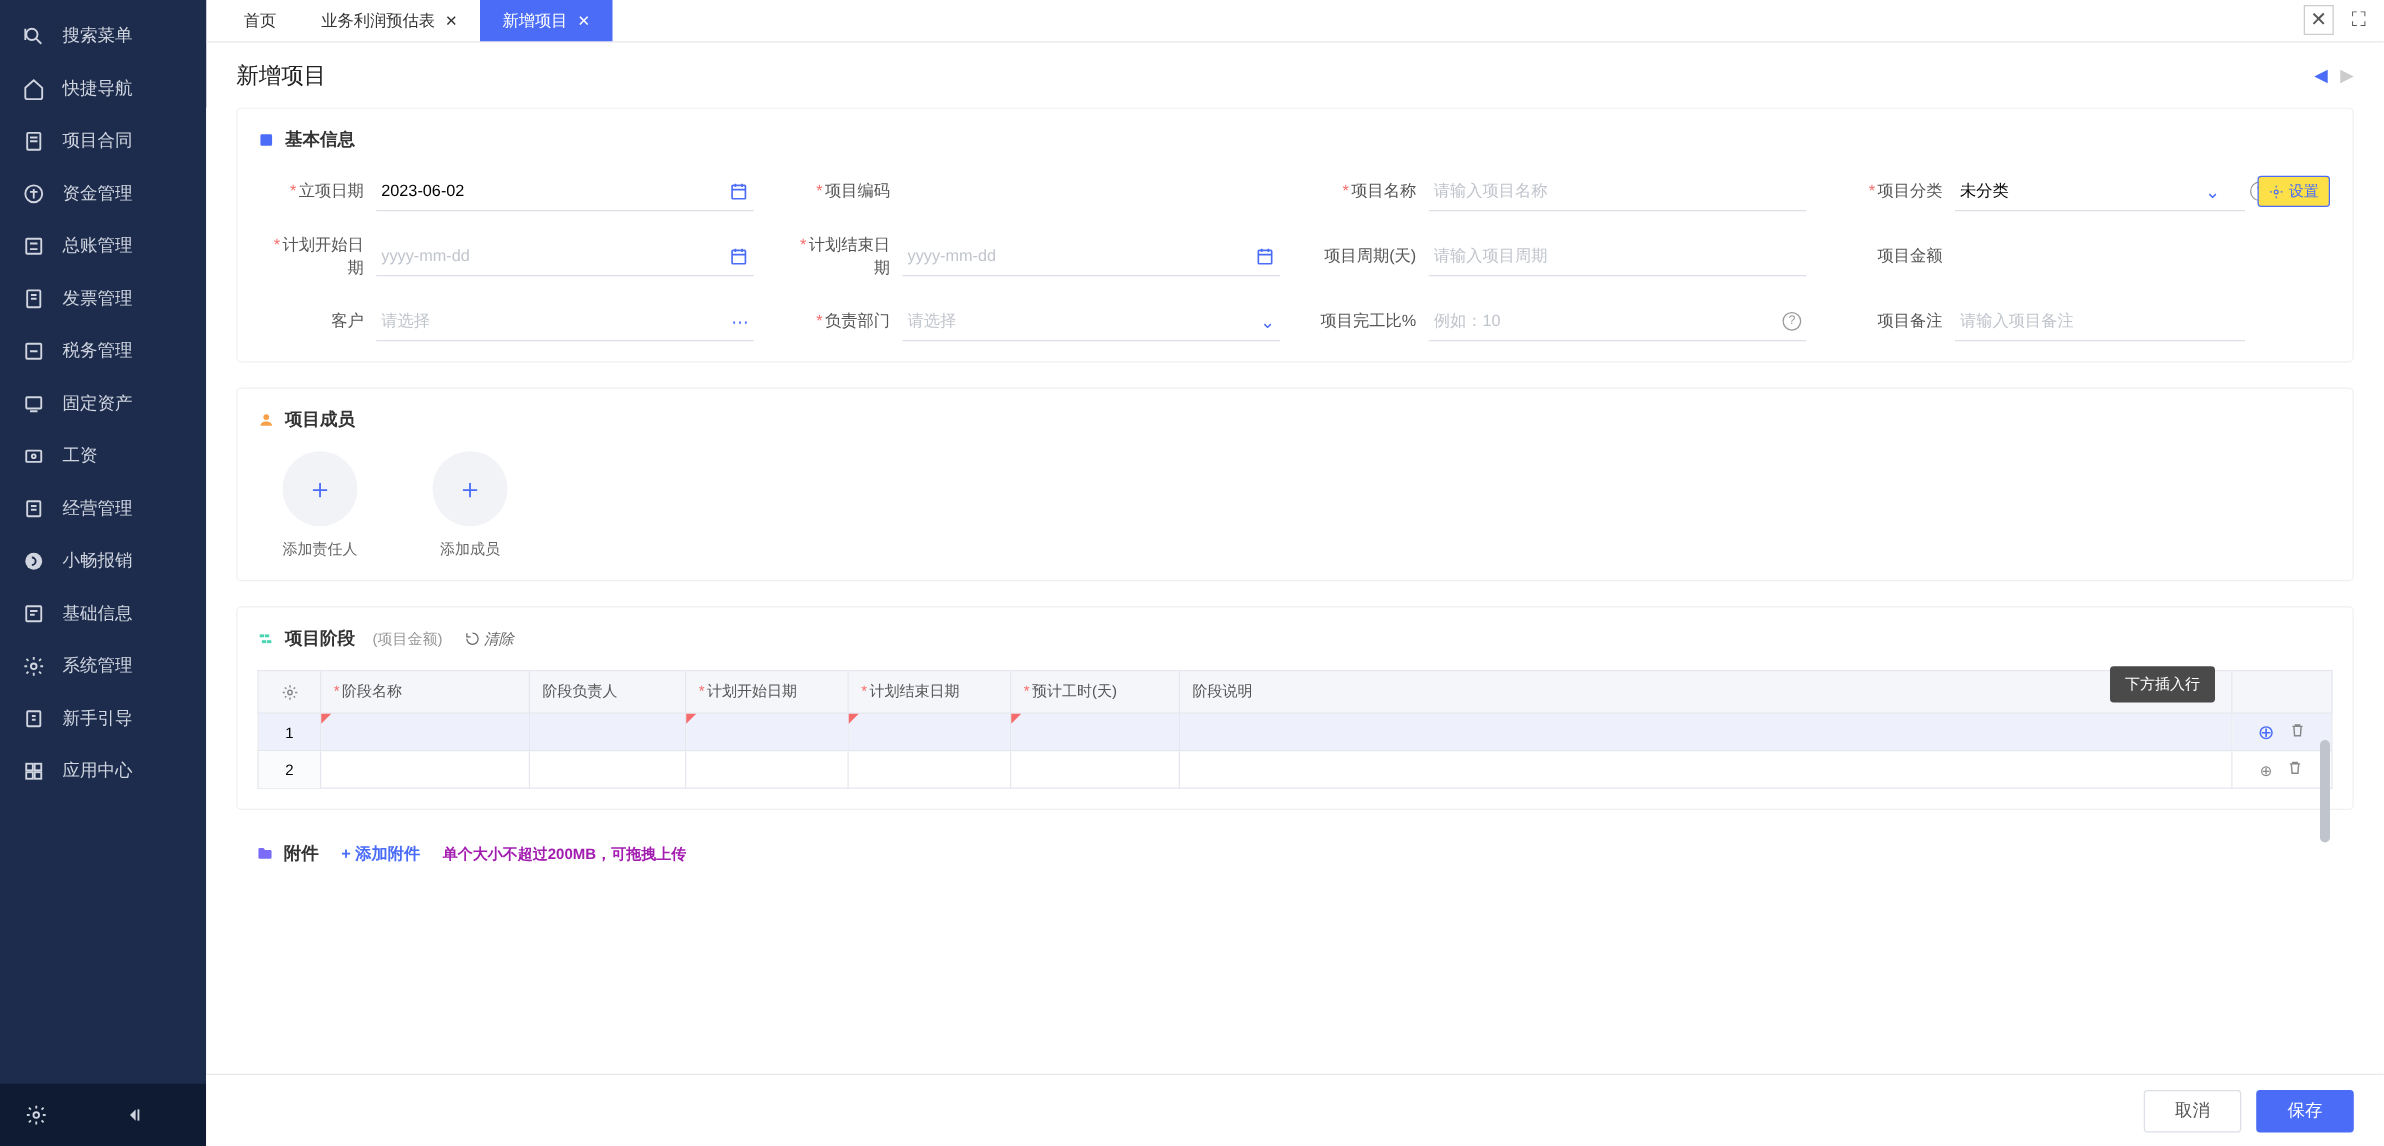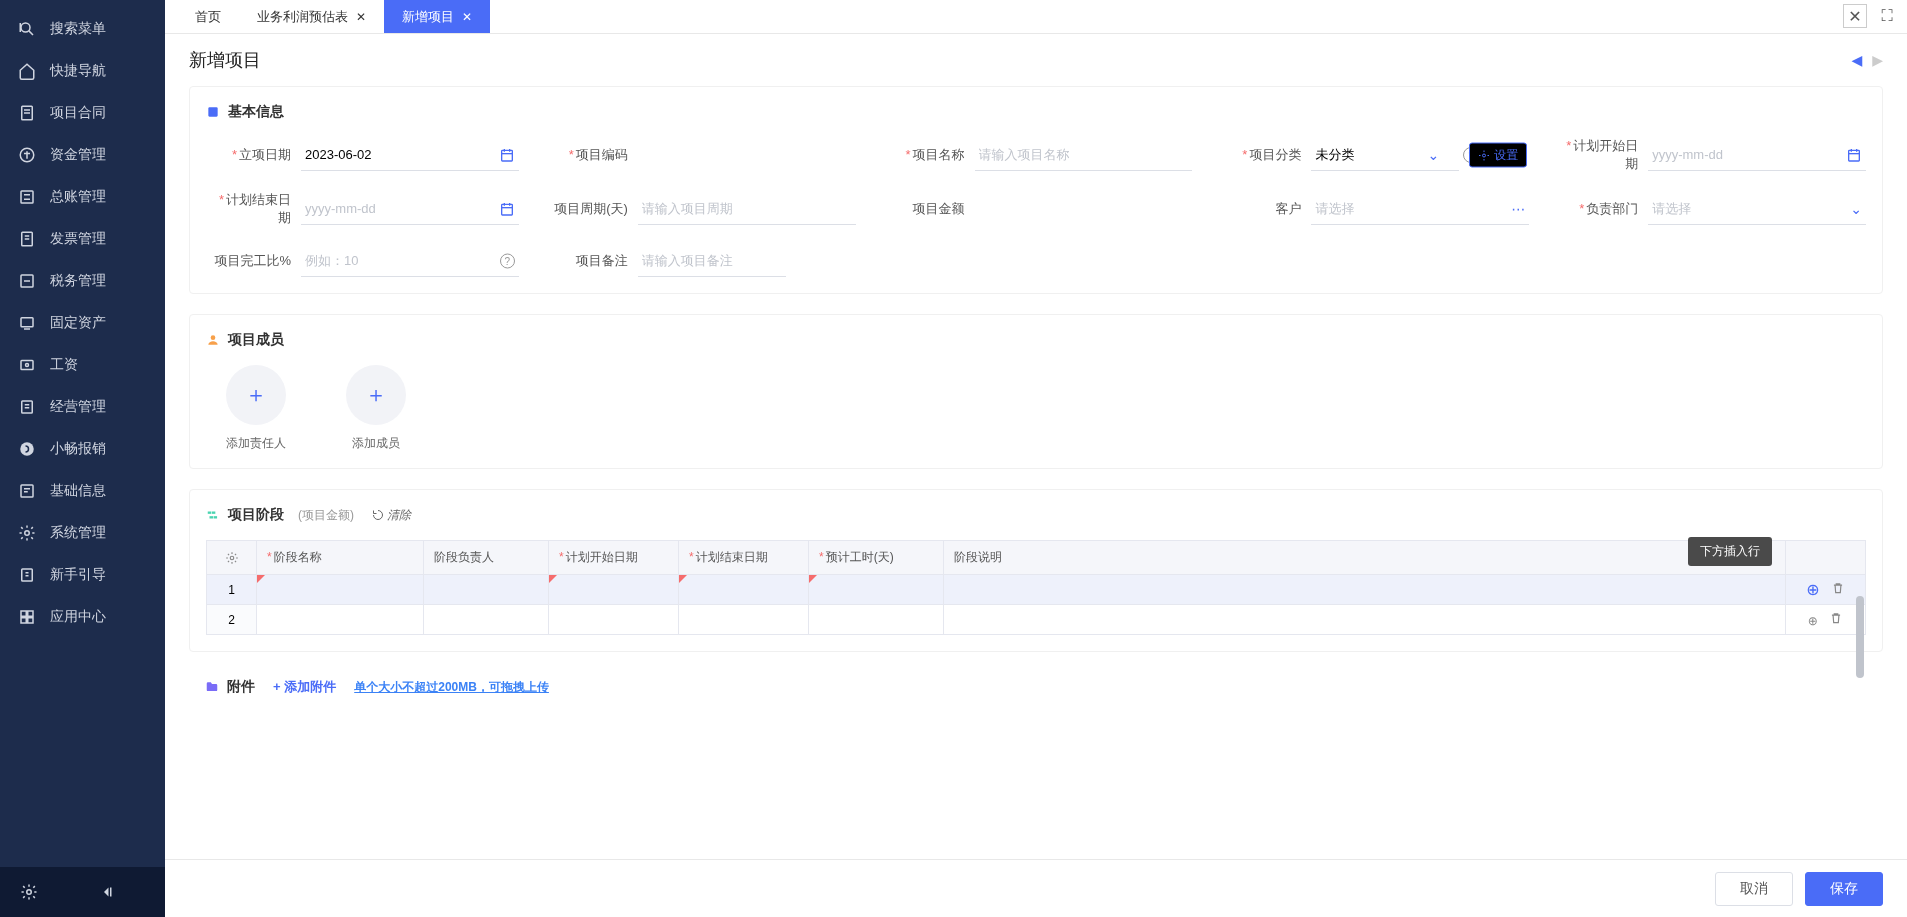--- a/index.html
+++ b/index.html
@@ -26,31 +26,31 @@
     .pagehead-nav { display: flex; gap: 10px; }
     .arrow-btn { cursor: pointer; color: #4a6cf7; font-size: 14px; }
     .arrow-btn.disabled { color: #ccc; }
     
     .content { flex: 1; overflow: auto; padding: 0 24px 80px; background: #fff; }
     
     .section { margin-bottom: 20px; border: 1px solid #f0f0f0; border-radius: 4px; padding: 16px 16px; }
     .section-hd { display: flex; align-items: center; gap: 8px; margin-bottom: 16px; font-size: 14px; font-weight: 600; color: #333; }
     .section-icon { width: 14px; height: 14px; }
     
-    .form-grid { display: grid; grid-template-columns: repeat(5, 1fr); gap: 18px 24px; }
+    .form-grid { display: grid; grid-template-columns: repeat(4, 1fr); gap: 18px 24px; }
     .form-item { display: flex; align-items: center; }
     .form-label { width: 95px; text-align: right; padding-right: 10px; font-size: 13px; color: #555; flex-shrink: 0; }
     .form-label .req { color: #f56c6c; margin-right: 2px; }
     .form-ctrl { flex: 1; position: relative; }
     .form-input { width: 100%; height: 32px; border: none; border-bottom: 1px solid #dcdfe6; padding: 0 28px 0 4px; font-size: 13px; outline: none; background: transparent; }
     .form-input::placeholder { color: #c0c4cc; }
     .suffix-icon { position: absolute; right: 4px; top: 50%; transform: translateY(-50%); color: #4a6cf7; cursor: pointer; font-size: 14px; }
     .suffix-icon.gray { color: #999; }
     .suffix-q { position: absolute; right: -20px; top: 50%; transform: translateY(-50%); width: 16px; height: 16px; border: 1px solid #999; border-radius: 50%; font-size: 11px; color: #999; display: flex; align-items: center; justify-content: center; }
-    .settings-btn { position: absolute; right: -68px; top: 50%; transform: translateY(-50%); border: 1px solid #4a6cf7; color: #4a6cf7; padding: 3px 8px; border-radius: 3px; font-size: 12px; cursor: pointer; background: #000000; display: flex; align-items: center; gap: 4px; }
+    .settings-btn { position: absolute; right: -68px; top: 50%; transform: translateY(-50%); border: 1px solid #4a6cf7; color: #4a6cf7; padding: 3px 8px; border-radius: 3px; font-size: 12px; cursor: pointer; background: #fde047; display: flex; align-items: center; gap: 4px; }
     
     .member-row { display: flex; gap: 60px; }
     .member-col { text-align: center; }
     .add-circle { width: 60px; height: 60px; border-radius: 50%; background: #f2f3f7; display: flex; align-items: center; justify-content: center; color: #4a6cf7; font-size: 22px; cursor: pointer; margin: 0 auto 10px; }
     .member-label { font-size: 12px; color: #666; }
     
     .stage-hd-extra { font-size: 12px; color: #999; margin-left: 6px; font-weight: normal; }
     .clear-link { font-size: 12px; color: #666; margin-left: 10px; cursor: pointer; font-weight: normal; display: flex; align-items: center; gap: 3px; font-style: italic; }
     
     .stage-table { width: 100%; border-collapse: collapse; font-size: 12px; position: relative; }
@@ -65,21 +65,21 @@
     .col-end { width: 130px; }
     .col-hours { width: 135px; }
     .col-actions { width: 80px; text-align: center; }
     .th-req::before { content: "*"; color: #f56c6c; margin-right: 2px; }
     .corner-mark::before { content: ""; position: absolute; top: 0; left: 0; border-top: 8px solid #f56c6c; border-right: 8px solid transparent; }
     .row-action { color: #666; cursor: pointer; margin: 0 4px; }
     .row-action.add { color: #4a6cf7; font-size: 16px; }
     .tooltip { position: absolute; top: -3px; right: 94px; background: #4a4a4a; color: #fff; padding: 6px 12px; font-size: 12px; border-radius: 3px; white-space: nowrap; z-index: 10; }
     
     .attach-link { color: #4a6cf7; font-size: 13px; margin: 0 10px; cursor: pointer; }
-    .attach-hint { font-size: 12px; color: #3b82f6; text-decoration: underline; }
+    .attach-hint { font-size: 12px; color: #a21caf; }
     
     .footer { position: absolute; bottom: 0; left: 165px; right: 0; height: 58px; border-top: 1px solid #e8e8e8; background: #fff; display: flex; align-items: center; justify-content: flex-end; padding: 0 24px; gap: 12px; }
     .btn { height: 34px; padding: 0 24px; border-radius: 3px; font-size: 14px; cursor: pointer; border: 1px solid #dcdfe6; background: #fff; color: #555; }
     .btn.primary { background: #4a6cf7; border-color: #4a6cf7; color: #fff; }
     
     .scroll-vert { position: absolute; right: 2px; top: 56px; width: 8px; height: 82px; background: #c0c4cc; border-radius: 4px; }
     .edge { position: absolute; left: 0; top: 300px; width: 4px; height: 90px; background: #c0c4cc; border-radius: 0 4px 4px 0; }
     
     svg { display: block; }
   </style>

